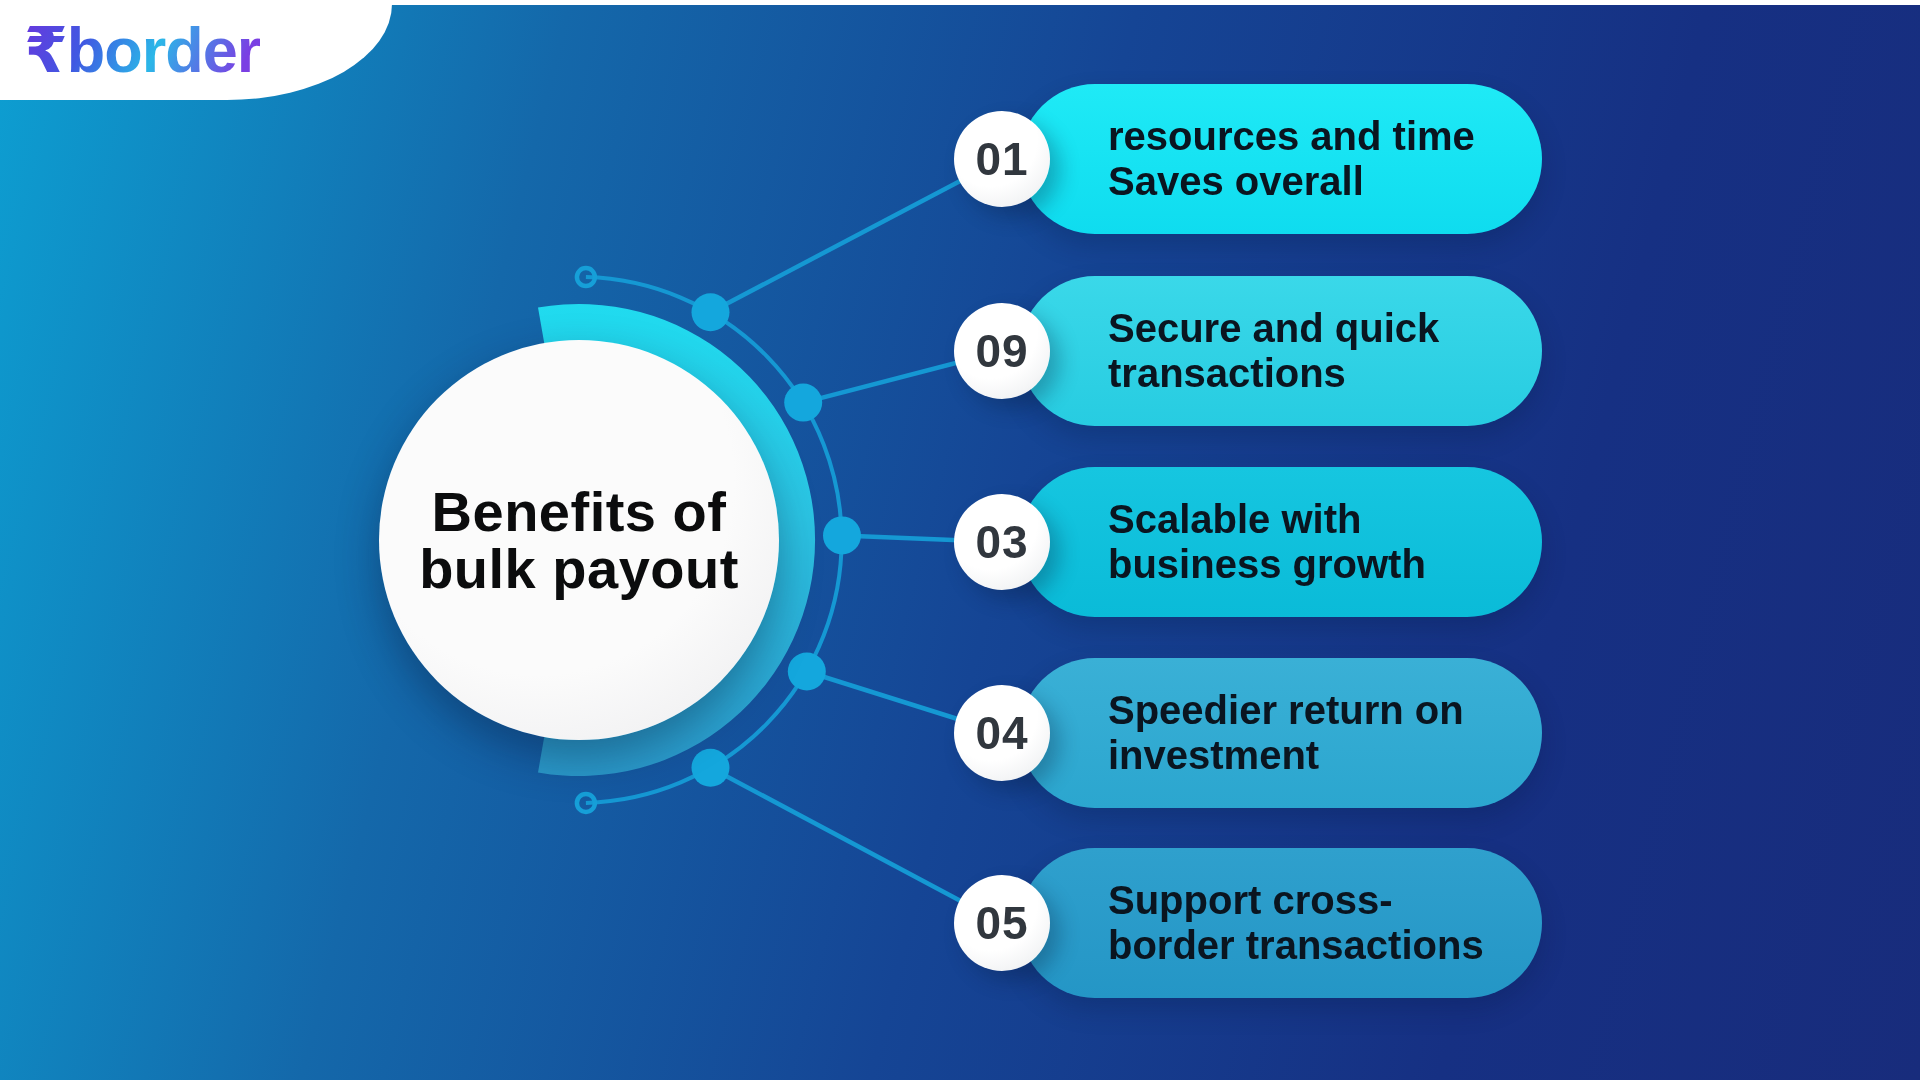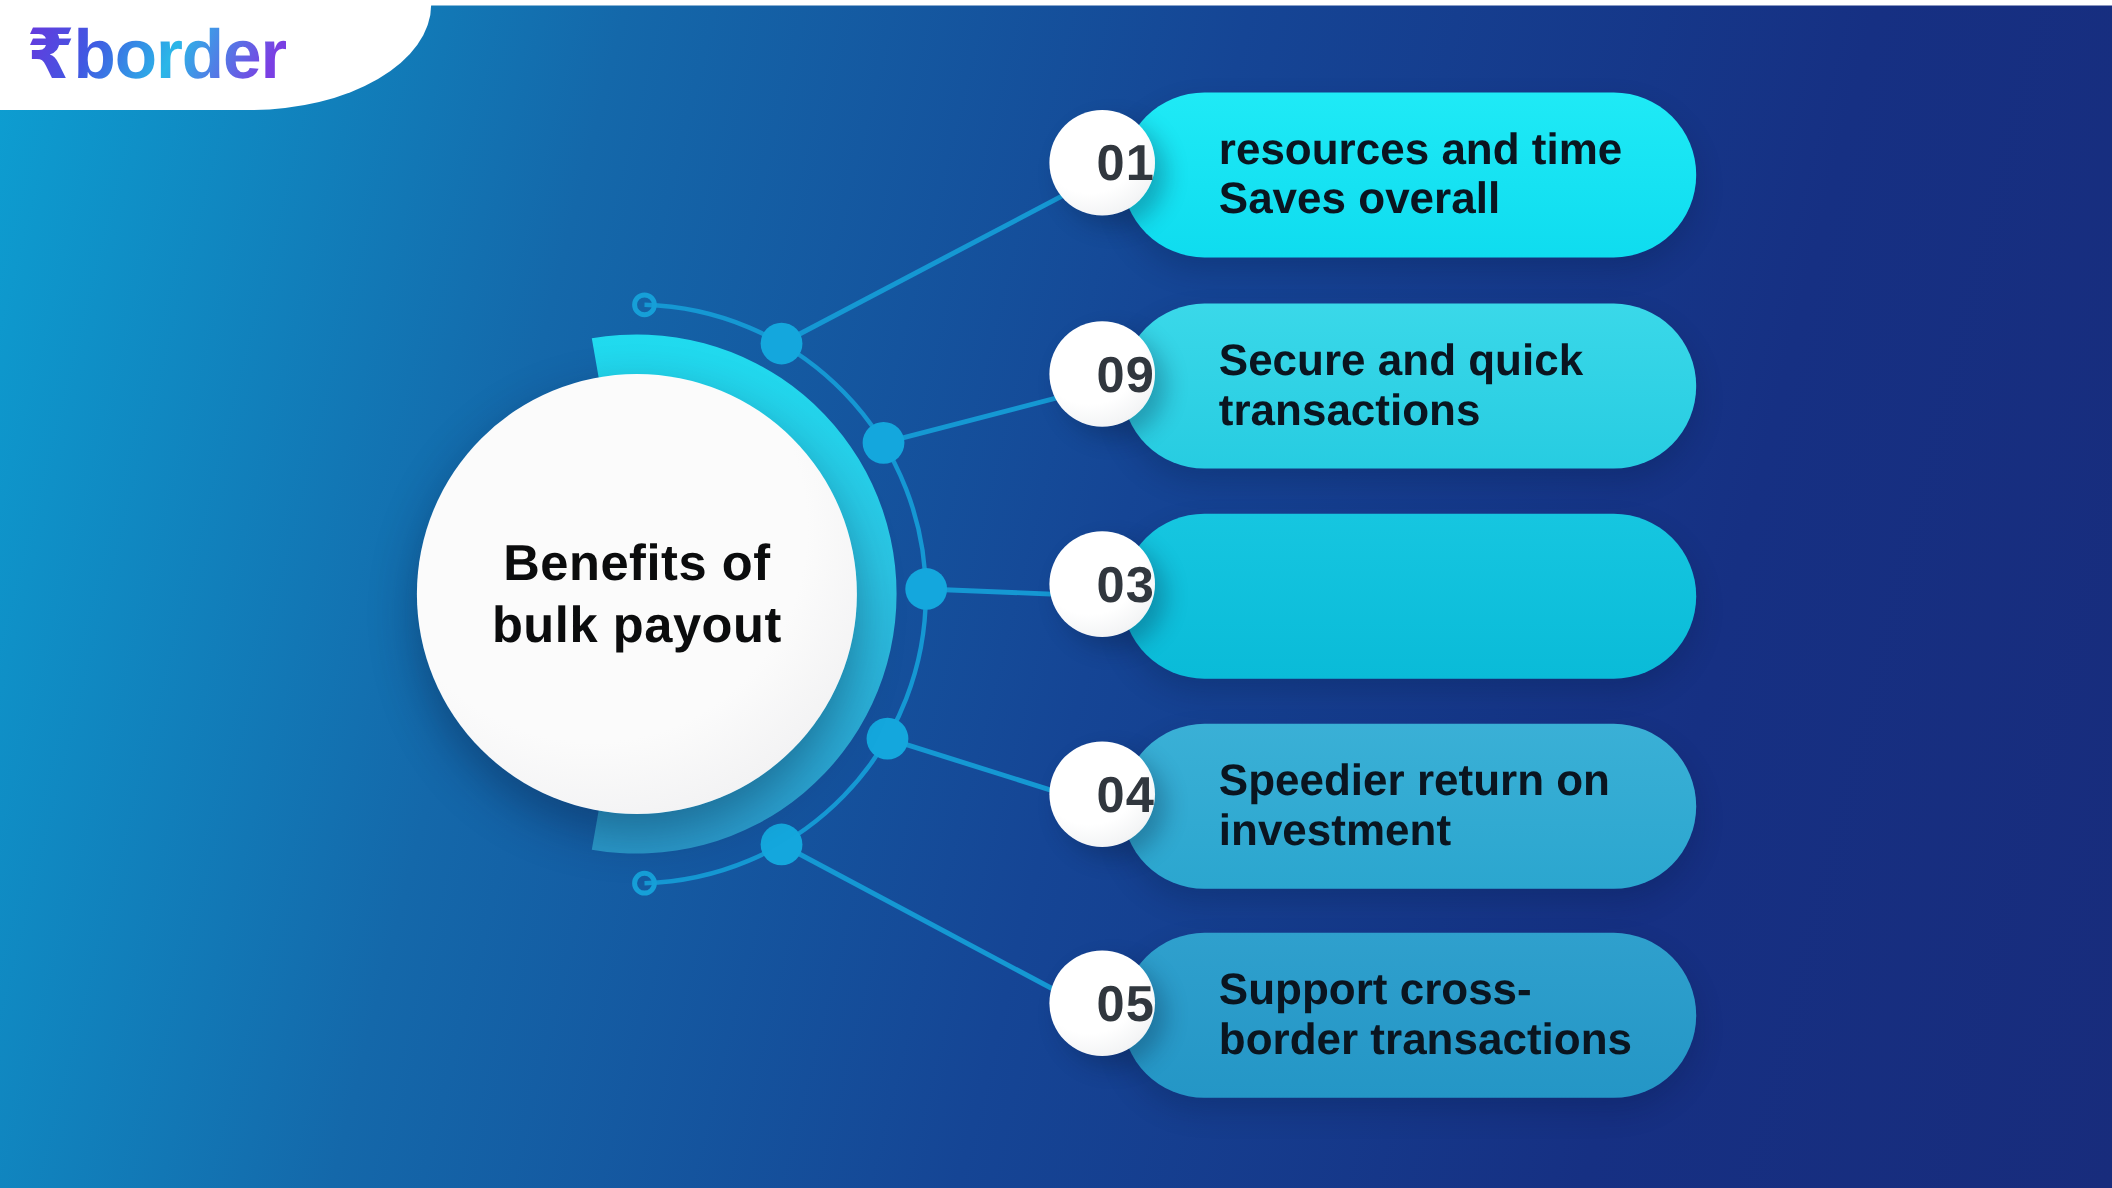--- a/index.html
+++ b/index.html
@@ -18,38 +18,38 @@
   .deco{position:absolute;left:0;top:0;z-index:1;}
   
   .center-circle{
     position:absolute;left:379px;top:340px;width:400px;height:400px;border-radius:50%;
     background:radial-gradient(circle at 40% 35%,#fbfbfb 55%,#f3f3f4 76%,#e2e3e5 96%,#d9dadc 100%);
     box-shadow:0 18px 42px rgba(8,25,60,.38);
     display:flex;align-items:center;justify-content:center;text-align:center;
     z-index:3;
   }
   .center-title{
-    font-size:46px;line-height:57px;font-weight:bold;color:#0b0c0d;letter-spacing:.5px;
+    font-size:56px;line-height:57px;font-weight:bold;color:#0b0c0d;letter-spacing:.5px;
   }
   .center-title span{display:block;}
   
   .pill{
     position:absolute;left:1020px;width:522px;height:150px;border-radius:75px;
     display:flex;flex-direction:column;justify-content:center;
     padding-left:88px;box-sizing:border-box;
     box-shadow:0 12px 26px rgba(5,20,50,.20);
     z-index:2;
   }
   .pill-label{font-size:40px;line-height:45px;font-weight:bold;color:#0a1520;white-space:nowrap;}
   .pill-label span{display:block;}
   .num-badge{
-    position:absolute;left:-66px;top:16px;width:96px;height:96px;border-radius:50%;
+    position:absolute;left:-66px;top:27px;width:96px;height:96px;border-radius:50%;
     background:radial-gradient(circle at 38% 30%,#ffffff 52%,#f4f5f6 74%,#e1e3e6 100%);
     box-shadow:10px 10px 20px rgba(8,25,55,.28);
-    display:flex;align-items:center;justify-content:flex-end;
+    display:flex;align-items:center;justify-content:center;
   }
   .num-badge span{font-size:46px;font-weight:bold;color:#31373e;letter-spacing:1px;}
   
   .logo-box{
     position:absolute;left:0;top:0;width:392px;height:100px;background:#ffffff;
     border-bottom-right-radius:165px 96px;
     z-index:4;display:flex;align-items:center;
   }
   .logo-text{
     margin-left:24px;font-size:63px;font-weight:bold;letter-spacing:-1px;
@@ -118,20 +118,24 @@
     <div class="pill-label">
       <span>Secure and quick</span>
       <span>transactions</span>
     </div>
   </div>
 
   <div class="pill" style="top: 467px; background: linear-gradient(rgb(22, 198, 224) 0%, rgb(10, 187, 216) 100%);">
     <div class="num-badge">
         <span>03</span>
       </div>
+    <div class="pill-label">
+      <span>Scalable with</span>
+      <span>business growth</span>
+    </div>
   </div>
 
   <div class="pill" style="top: 658px; background: linear-gradient(rgb(58, 176, 214) 0%, rgb(43, 166, 207) 100%);">
     <div class="num-badge">
         <span>04</span>
       </div>
     <div class="pill-label">
       <span>Speedier return on</span>
       <span>investment</span>
     </div>

